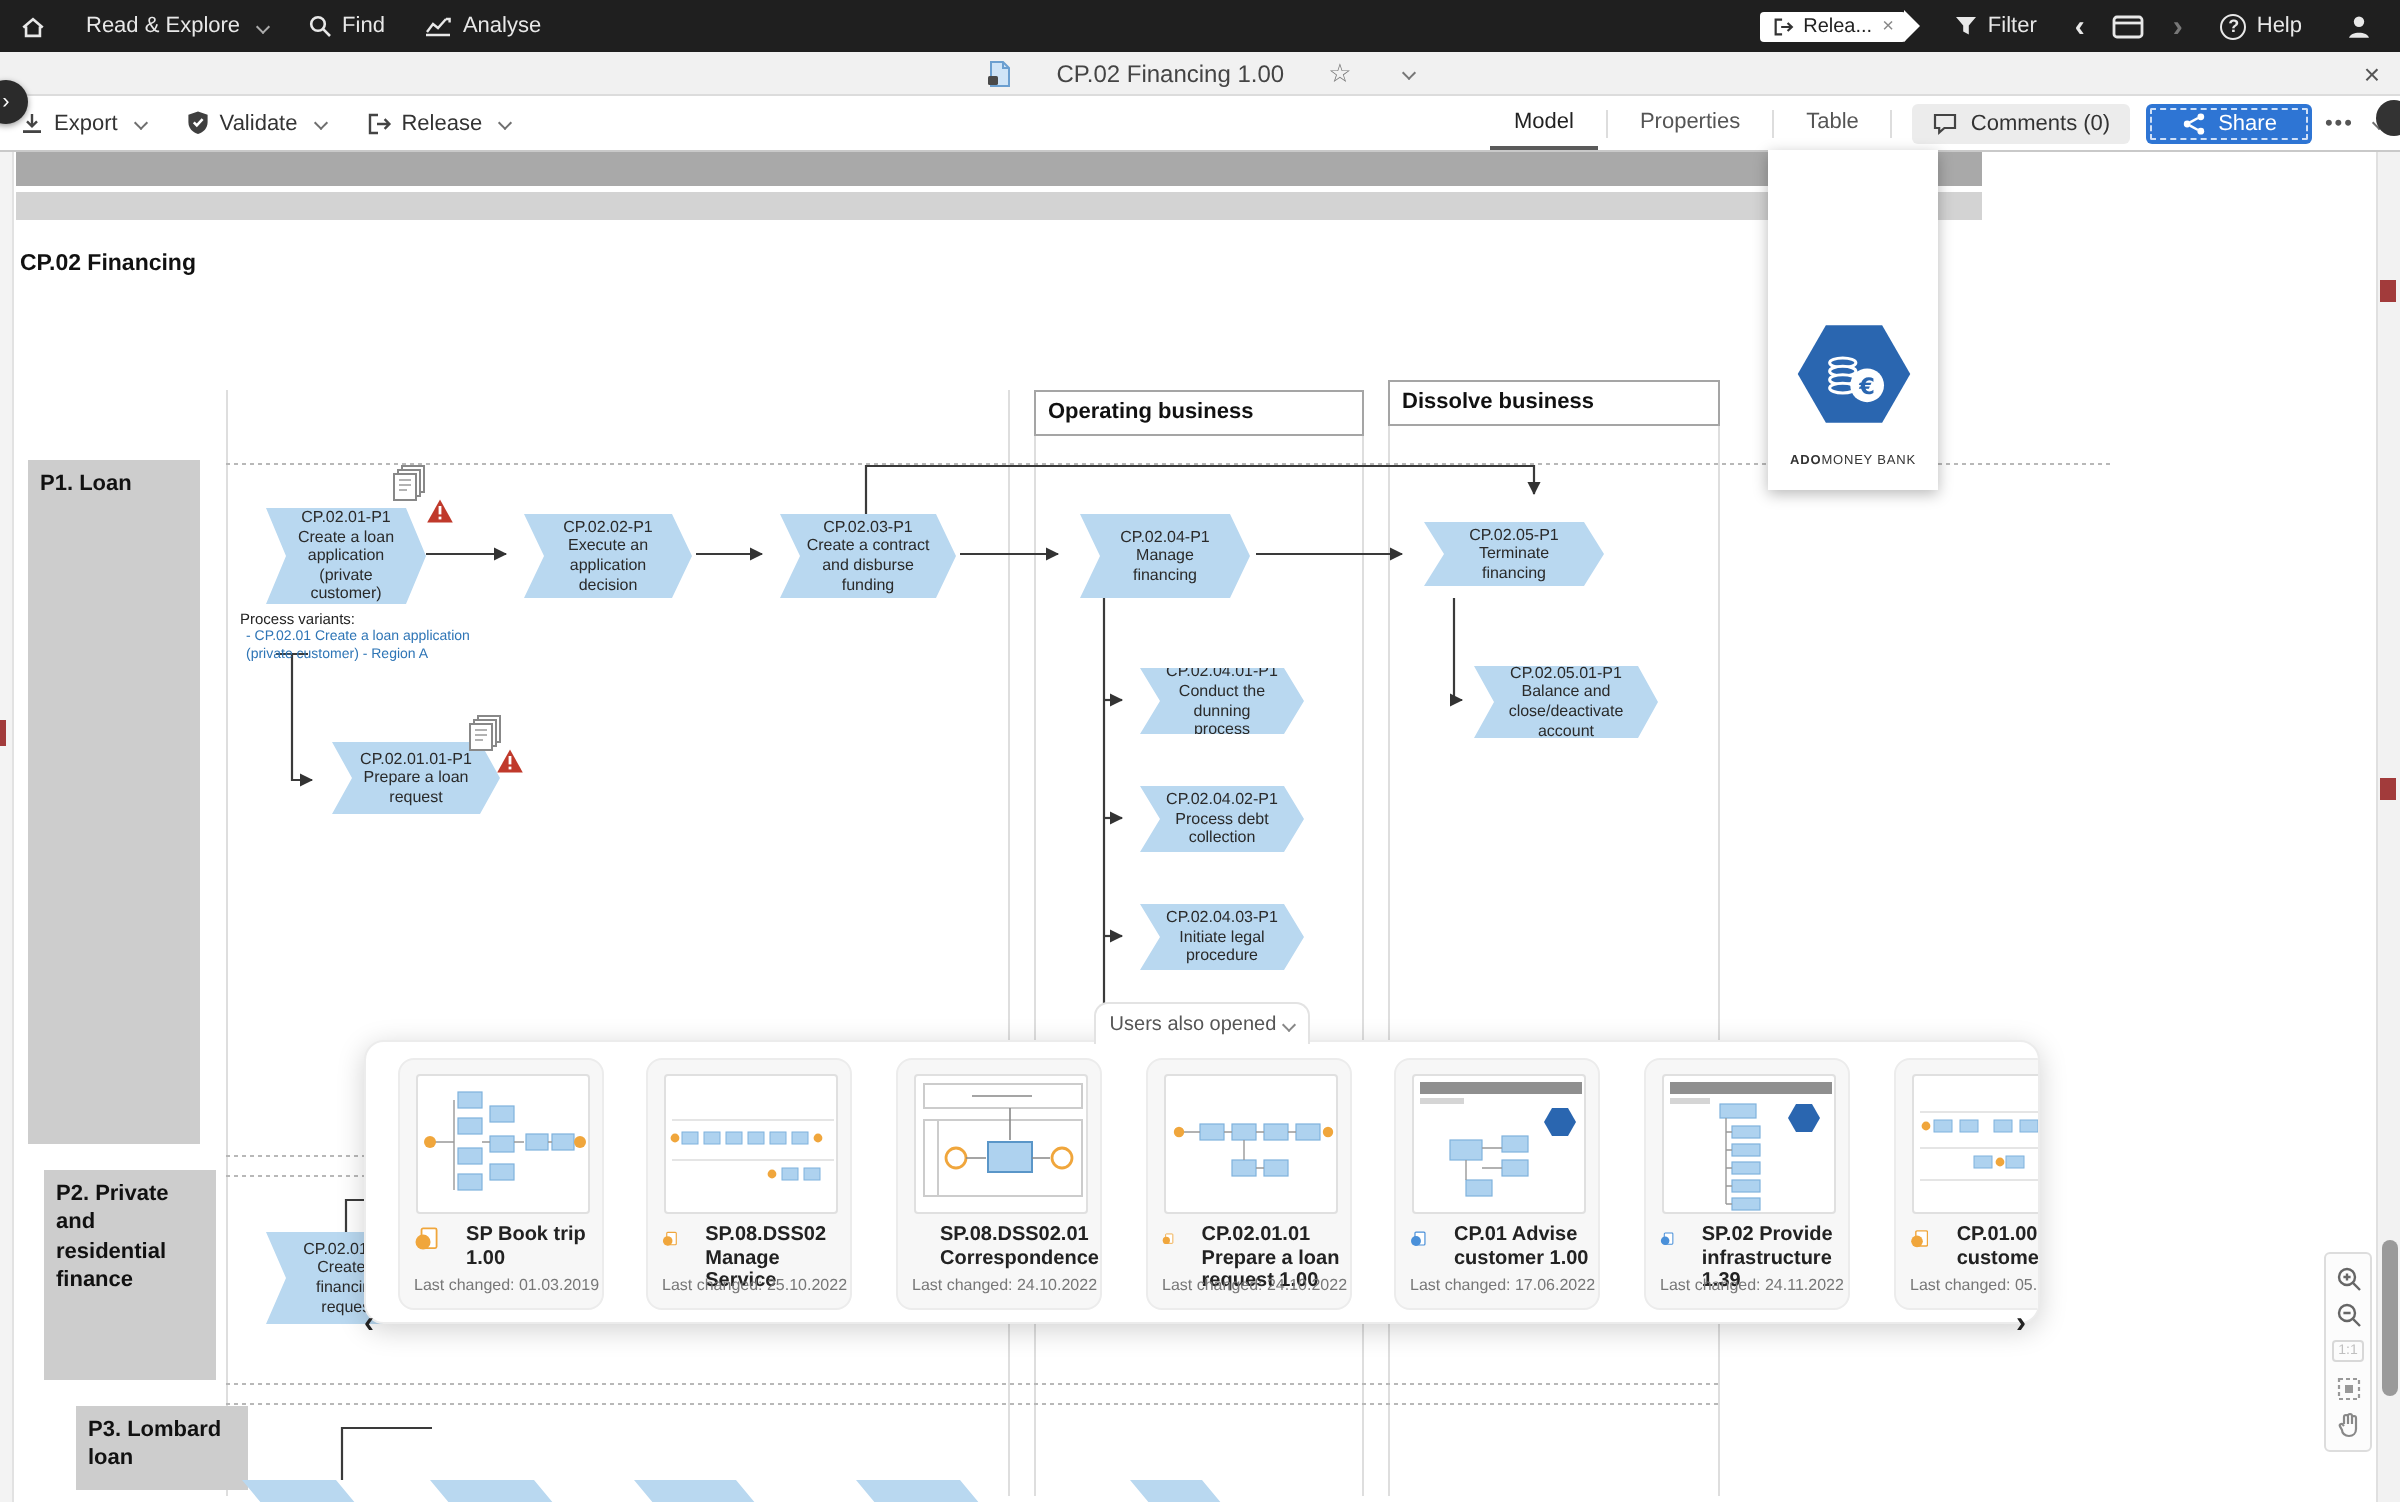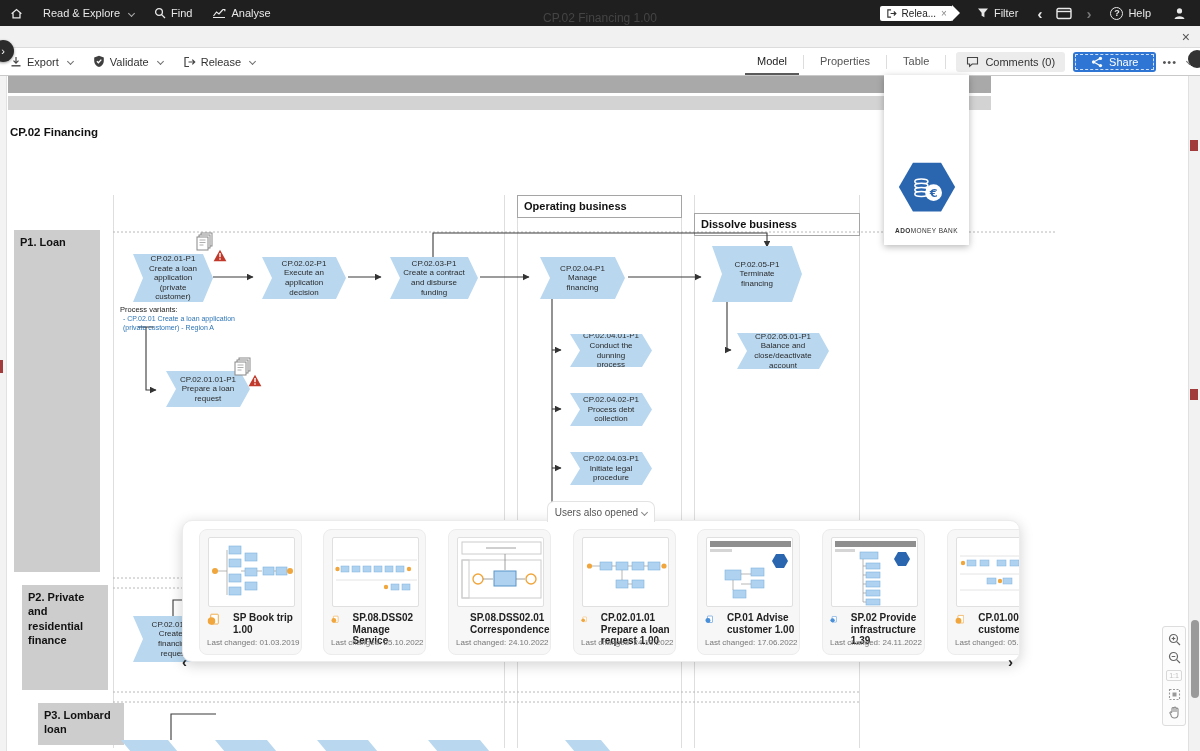--- a/index.html
+++ b/index.html
@@ -16,21 +16,21 @@
         vertical-align:2px;opacity:.7;}
   .chip{display:flex;align-items:center;gap:5px;background:#fff;color:#222;border-radius:2px;
         padding:2px 6px;font-size:10px;position:relative;margin-right:10px;}
   .chip .tail{position:absolute;right:-7px;top:50%;transform:translateY(-50%);width:0;height:0;
         border-top:8px solid transparent;border-bottom:8px solid transparent;border-left:8px solid #fff;}
   .qm{display:inline-flex;align-items:center;justify-content:center;width:13px;height:13px;
       border-radius:50%;border:1.3px solid #e8e8e8;font-size:9px;font-weight:bold;}
   
   #titlebar{position:absolute;left:0;top:26px;width:1200px;height:22px;background:#f1f1f1;
             border-bottom:1px solid #dcdcdc;display:flex;align-items:center;justify-content:center;
-            font-size:12px;color:#444;gap:22px;flex-direction:column;}
+            font-size:12px;color:#444;gap:22px;}
   
   #toolbar{position:absolute;left:0;top:48px;width:1200px;height:28px;background:#fff;
            border-bottom:1px solid #c9c9c9;display:flex;align-items:center;font-size:11px;color:#333;}
   .tl-btn{display:flex;align-items:center;gap:5px;padding:0 10px;height:100%;cursor:pointer;}
   .tabs{margin-left:auto;display:flex;align-items:center;height:100%;}
   .tab{padding:6px 12px;color:#555;cursor:pointer;border-bottom:2px solid transparent;height:100%;
        display:flex;align-items:center;}
   .tab.active{color:#222;border-bottom:2px solid #5a5a5a;}
   .vdiv{width:1px;height:14px;background:#ddd;margin:0 4px;}
   .btn-soft{display:flex;align-items:center;gap:6px;background:#ececec;border-radius:3px;
@@ -242,21 +242,21 @@
   <div id="canvas">
     <div class="gutter"></div>
     <div class="band1"></div>
     <div class="band2"></div>
     <div class="map-title">CP.02 Financing</div>
 
     <div class="colbody" style="left:113px;top:119px;width:392px;height:553px;"></div>
     <div class="colbody" style="left:517px;top:119px;width:165px;height:553px;"></div>
     <div class="colbody" style="left:694px;top:119px;width:166px;height:553px;"></div>
     <div class="colhead" style="left:517px;top:119px;width:165px;">Operating business</div>
-    <div class="colhead" style="left:694px;top:137px;width:166px;">Dissolve business</div>
+    <div class="colhead" style="left:694px;top:114px;width:166px;">Dissolve business</div>
 
     <div class="lane" style="left:14px;top:154px;height:342px;">P1. Loan</div>
     <div class="lane" style="left:22px;top:509px;height:105px;">P2. Private and residential finance</div>
     <div class="lane" style="left:14px;top:627px;height:42px;margin-left:24px;">P3. Lombard loan</div>
 
     <svg id="connector-svg">
       <defs>
         <marker id="ar" markerWidth="7" markerHeight="7" refX="5.5" refY="3" orient="auto">
             <path d="M0 0 L6 3 L0 6 Z" fill="#333"></path>
           </marker>
@@ -280,21 +280,21 @@
         <path d="M138 251 H154 M146 251 V314 H156" marker-end="url(#ar)"></path>
         <path d="M173 540 V524 H216"></path>
         <path d="M171 664 V638 H216"></path>
       </g>
     </svg>
 
     <div class="pnode" style="left:133px;top:178px;width:80px;height:48px;">CP.02.01-P1 Create a loan application (private customer)</div>
     <div class="pnode" style="left:262px;top:181px;width:84px;height:42px;">CP.02.02-P1 Execute an application decision</div>
     <div class="pnode" style="left:390px;top:181px;width:88px;height:42px;">CP.02.03-P1 Create a contract and disburse funding</div>
     <div class="pnode" style="left:540px;top:181px;width:85px;height:42px;">CP.02.04-P1 Manage financing</div>
-    <div class="pnode" style="left:712px;top:170px;width:90px;height:56px;">CP.02.05-P1 Terminate financing</div>
+    <div class="pnode" style="left:712px;top:185px;width:90px;height:32px;">CP.02.05-P1 Terminate financing</div>
     <div class="pnode" style="left:570px;top:258px;width:82px;height:33px;">CP.02.04.01-P1 Conduct the dunning process</div>
     <div class="pnode" style="left:570px;top:317px;width:82px;height:33px;">CP.02.04.02-P1 Process debt collection</div>
     <div class="pnode" style="left:570px;top:376px;width:82px;height:33px;">CP.02.04.03-P1 Initiate legal procedure</div>
     <div class="pnode" style="left:570px;top:436px;width:82px;height:33px;">CP.02.04.04-P1 Realize guarantees</div>
     <div class="pnode" style="left:737px;top:257px;width:92px;height:36px;">CP.02.05.01-P1 Balance and close/deactivate account</div>
     <div class="pnode" style="left:166px;top:295px;width:84px;height:36px;">CP.02.01.01-P1 Prepare a loan request</div>
     <div class="pnode" style="left:133px;top:540px;width:82px;height:46px;">CP.02.01-P2 Create a financing request</div>
 
     <div class="pnode" style="left:121px;top:664px;width:57px;height:24px;"></div>
     <div class="pnode" style="left:215px;top:664px;width:62px;height:24px;"></div>

